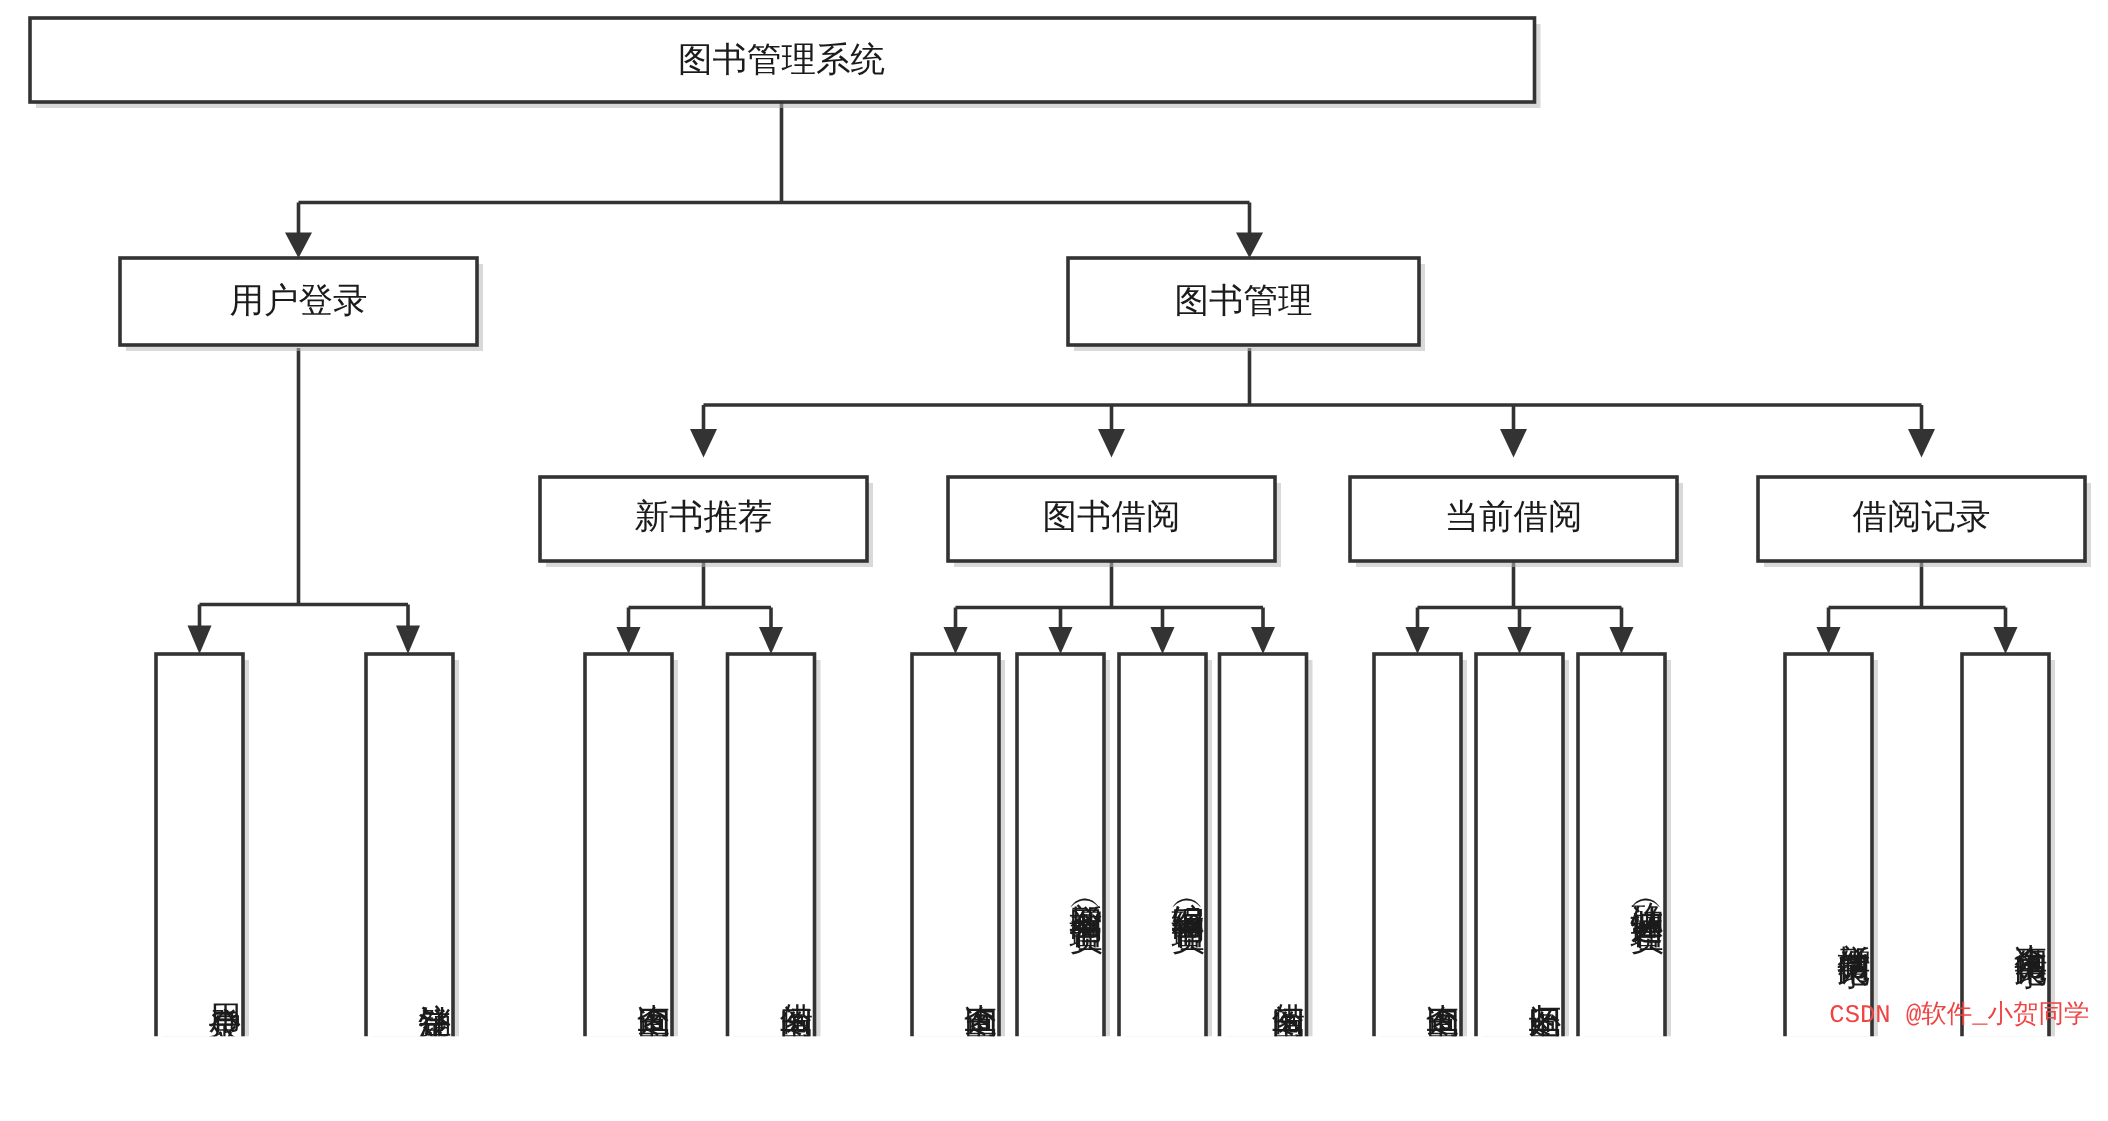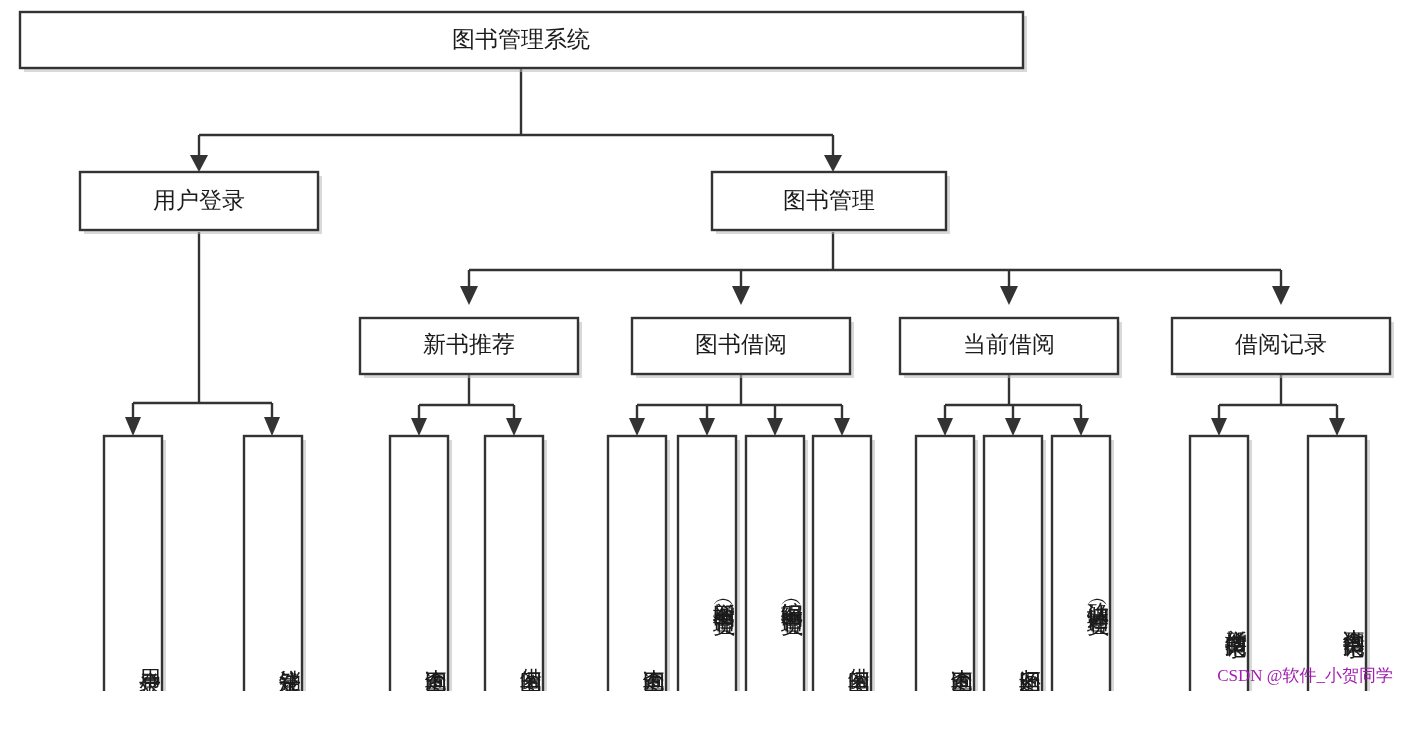--- a/index.html
+++ b/index.html
@@ -65,23 +65,23 @@
     display: flex;
     align-items: flex-start;
     justify-content: center;
     white-space: nowrap;
     pointer-events: none;
   }
   .watermark {
     position: absolute;
     right: 12px;
     bottom: 4px;
-    font-family: Liberation Serif, serif;
+    font-family: Liberation Mono, monospace;
     font-size: 17px;
-    color: #a21caf;
+    color: #ef4444;
     white-space: nowrap;
     pointer-events: none;
   }
 </style>
 </head>
 <body>
 
 <div id="diagram-root">
 
   <svg class="diagram-canvas" viewBox="0 0 1405 747">

